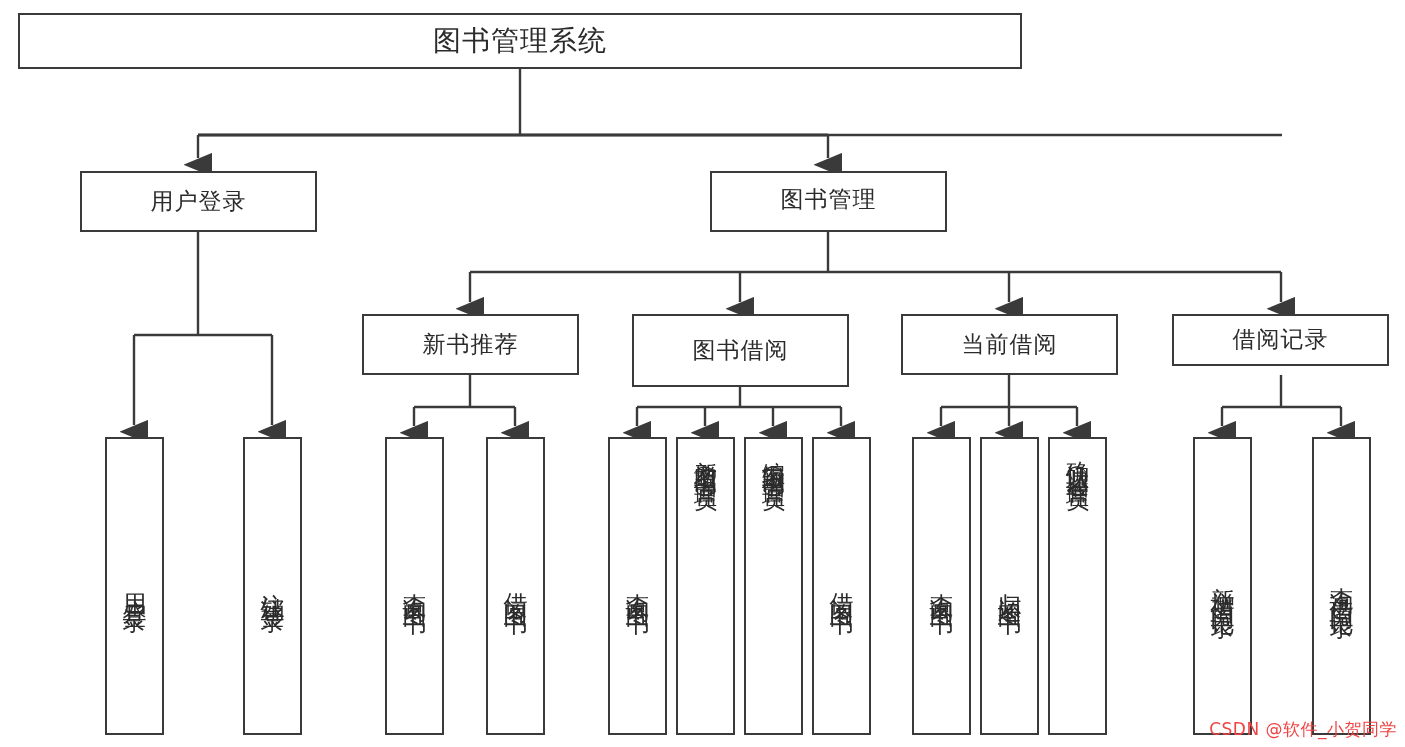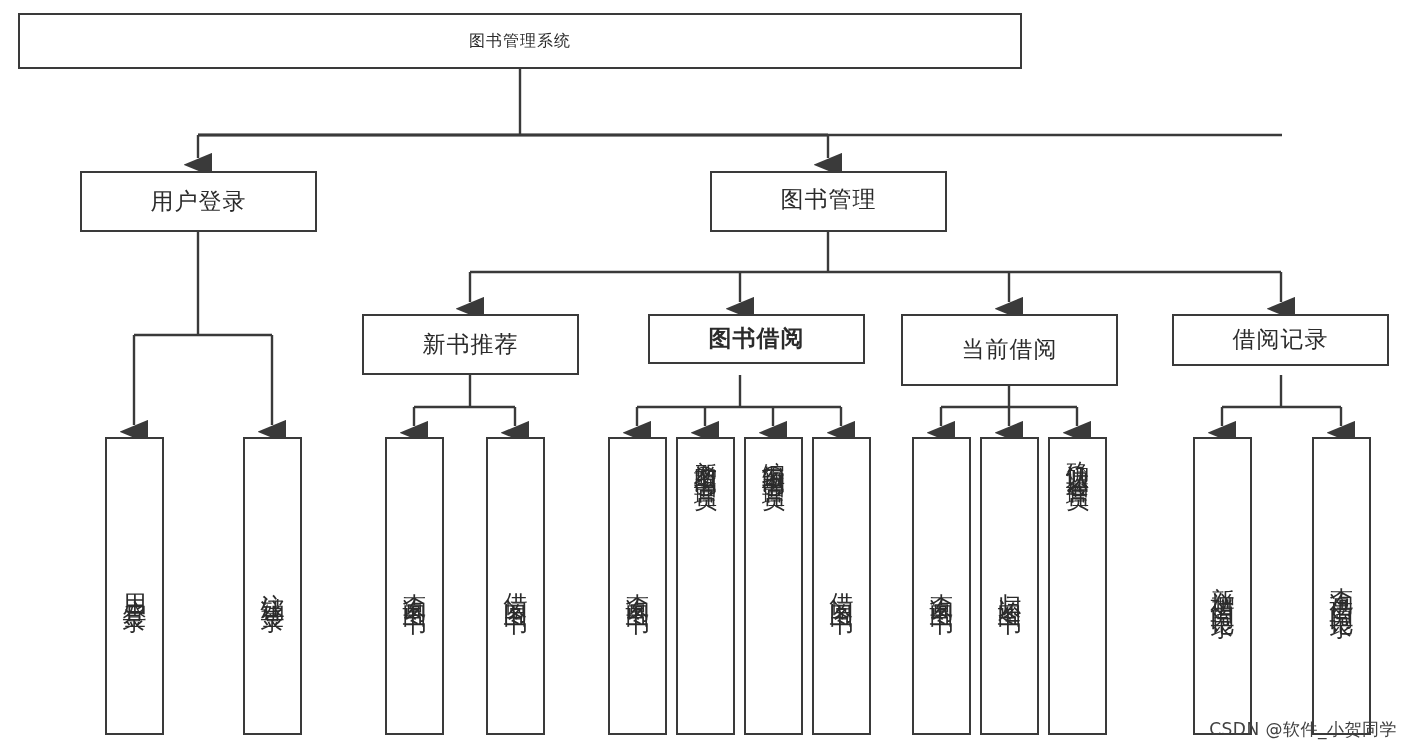--- a/index.html
+++ b/index.html
@@ -25,21 +25,21 @@
   }
   .node .lbl{
     display:block;
     text-align:center;
     line-height:1.12;
     white-space:nowrap;
     letter-spacing:1px;
   }
   
   .node.h .lbl{font-size:23px;}
-  .node.root .lbl{font-size:16px;}
+  .node.root .lbl{font-size:28px;}
 
   
   .node.v{
     align-items:center;
     justify-content:center;
     padding:4px 0;
   }
   .node.v .lbl{
     writing-mode:vertical-rl;
     text-orientation:upright;
@@ -50,21 +50,21 @@
   }
   
   .node.v.tall{align-items:flex-start;}
   .node.v.tall .lbl{letter-spacing:4px;font-size:23px;}
 
   .watermark{
     position:absolute;
     right:8px;
     bottom:6px;
     font-size:17px;
-    color:#404040;
+    color:#ef4444;
     letter-spacing:0.5px;
     white-space:nowrap;
     user-select:none;
   }
 </style>
 </head>
 <body>
 
 <div id="stage">
 
@@ -128,24 +128,24 @@
   <div class="node h" style="left:80px;top:171px;width:237px;height:61px;">
     <span class="lbl">用户登录</span>
   </div>
   <div class="node h" style="left:710px;top:171px;width:237px;height:61px;font-family:Liberation Mono, monospace;">
     <span class="lbl">图书管理</span>
   </div>
 
   <div class="node h" style="left:362px;top:314px;width:217px;height:61px;">
     <span class="lbl">新书推荐</span>
   </div>
-  <div class="node h" style="left:648px;top:314px;width:217px;height:50px;font-weight:bold;">
+  <div class="node h" style="left:632px;top:314px;width:217px;height:73px;">
     <span class="lbl">图书借阅</span>
   </div>
-  <div class="node h" style="left:901px;top:314px;width:217px;height:72px;">
+  <div class="node h" style="left:901px;top:314px;width:217px;height:61px;">
     <span class="lbl">当前借阅</span>
   </div>
   <div class="node h" style="left:1172px;top:314px;width:217px;height:52px;">
     <span class="lbl">借阅记录</span>
   </div>
 
   <div class="node v" style="left:105px;top:437px;width:59px;height:298px;">
     <span class="lbl">用户登录</span>
   </div>
   <div class="node v" style="left:243px;top:437px;width:59px;height:298px;">

